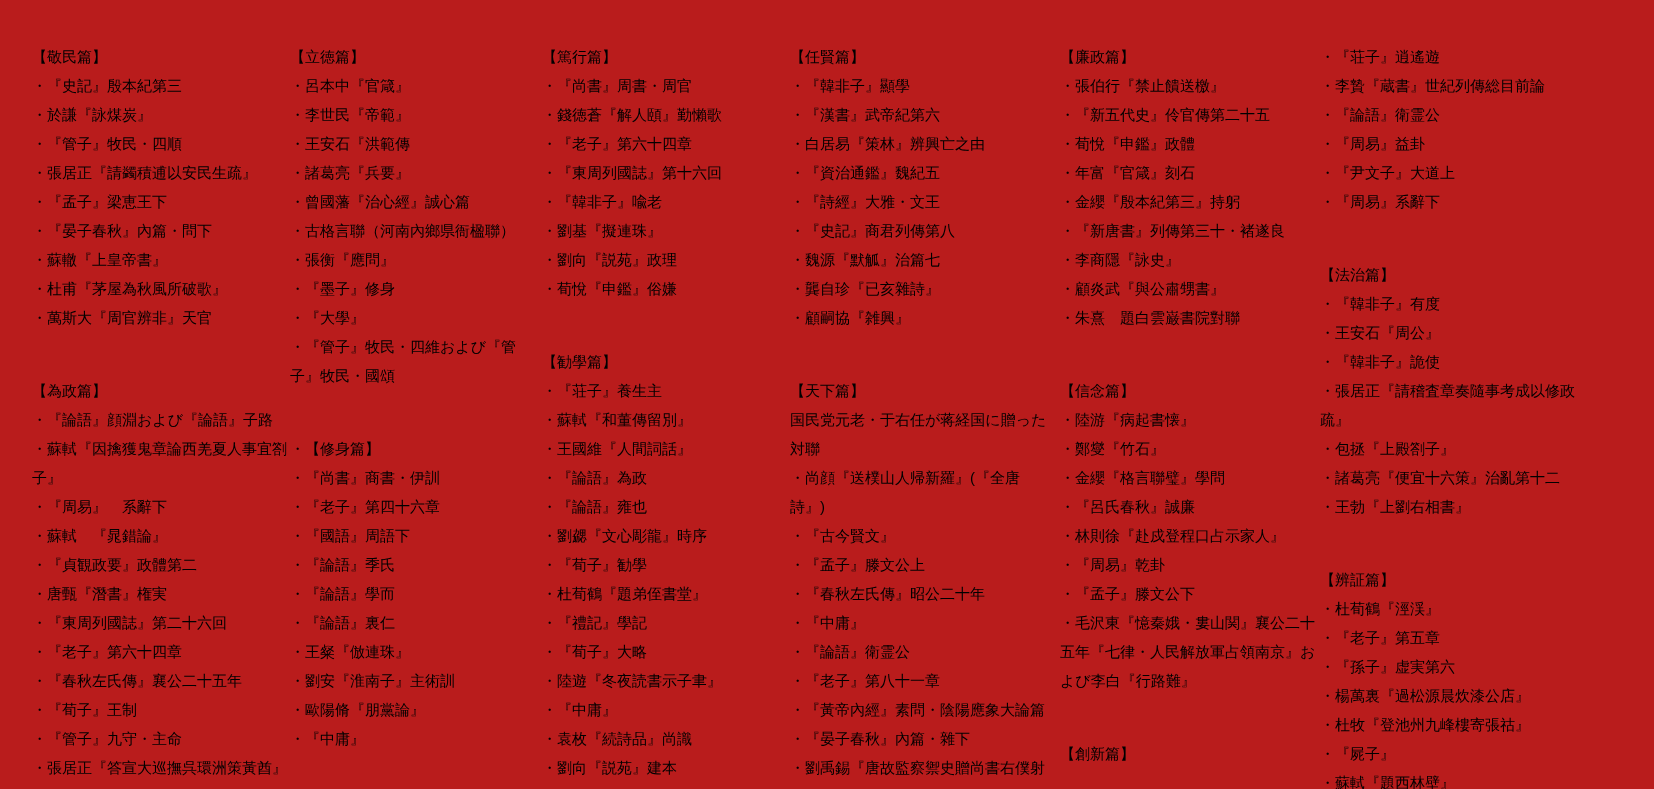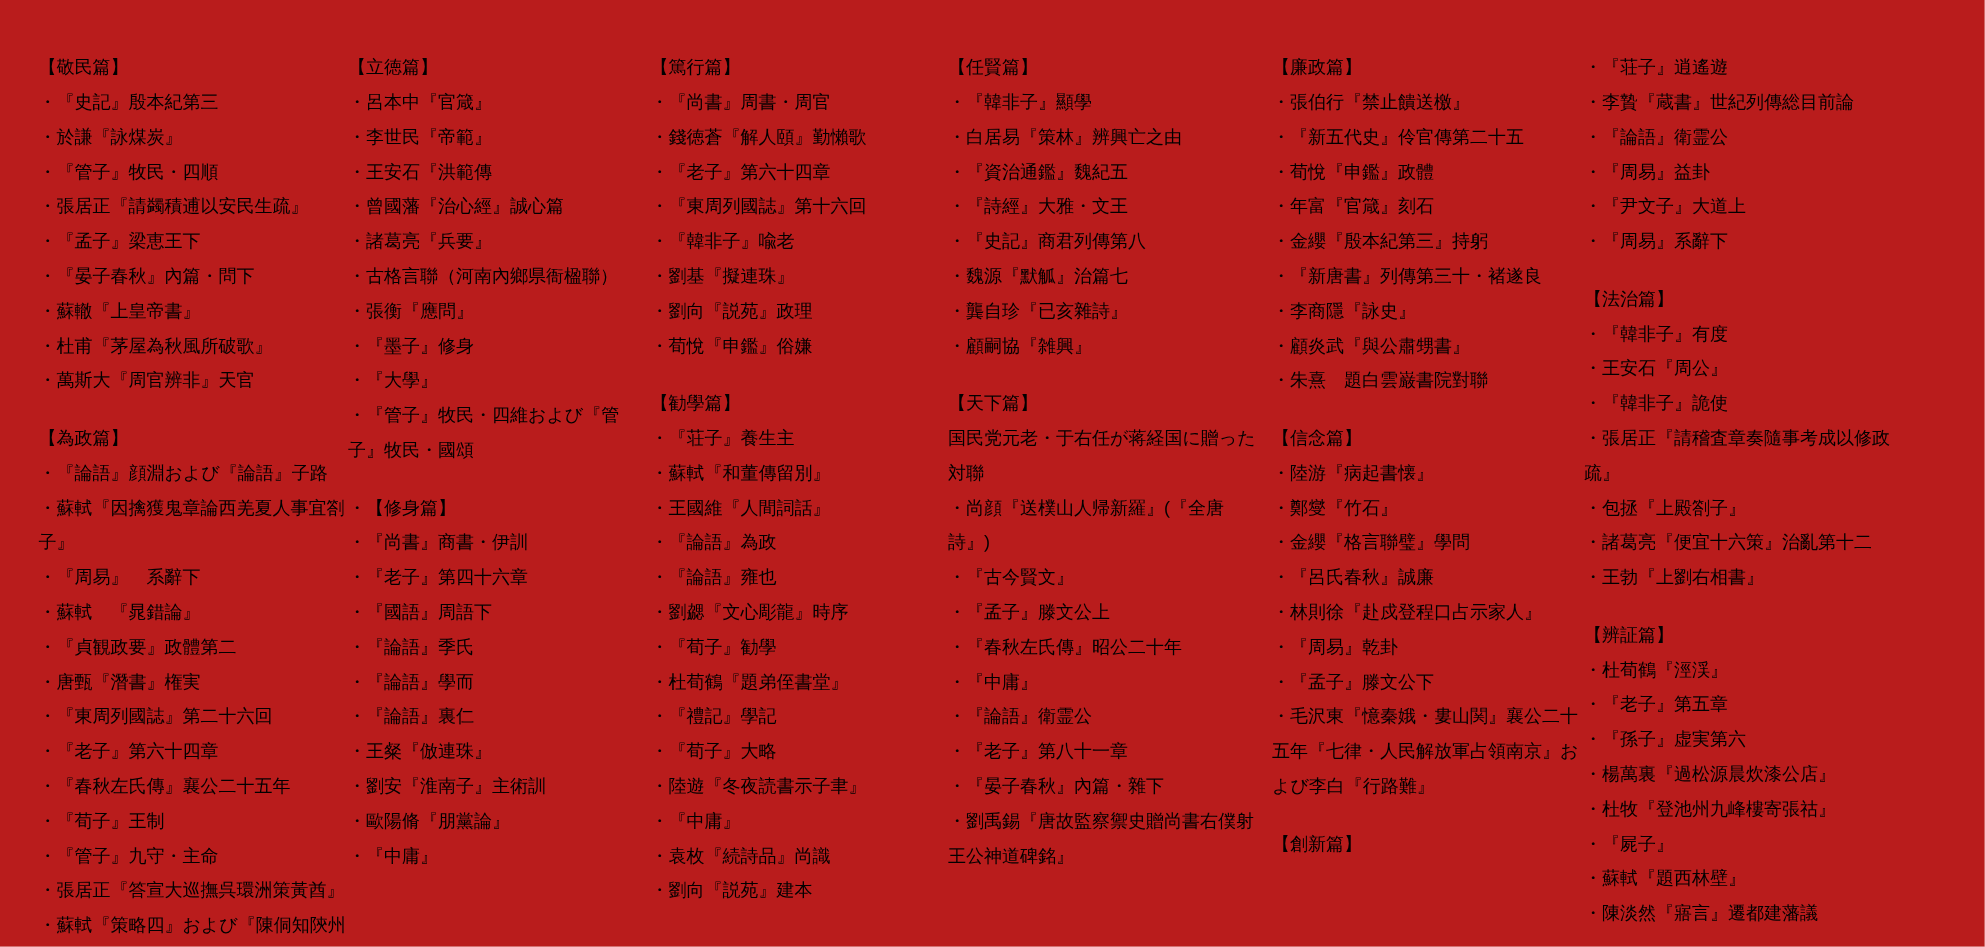--- a/index.html
+++ b/index.html
@@ -27,21 +27,21 @@
     text-align: left;
     word-break: break-all;
   }
   .col-1 { left: 32px;   width: 258px; }
   .col-2 { left: 290px;  width: 256px; }
   .col-3 { left: 542px;  width: 252px; }
   .col-4 { left: 790px;  width: 258px; }
   .col-5 { left: 1060px; width: 258px; }
   .col-6 { left: 1320px; width: 262px; }
   .section-header {
-    margin-top: 19px;
+    margin-top: 44px;
     white-space: nowrap;
   }
   .col > .section-header:first-child {
     margin-top: 0;
   }
   .work-item {
     margin: 0;
   }
 </style>
 </head>
@@ -73,22 +73,22 @@
         <div class="work-item">・『荀子』王制</div>
         <div class="work-item">・『管子』九守・主命</div>
         <div class="work-item">・張居正『答宣大巡撫呉環洲策黃酋』</div>
         <div class="work-item">・蘇軾『策略四』および『陳侗知陝州制』</div>
       </div>
       <div class="col col-2">
         <div class="section-header">【立徳篇】</div>
         <div class="work-item">・呂本中『官箴』</div>
         <div class="work-item">・李世民『帝範』</div>
         <div class="work-item">・王安石『洪範傳</div>
+        <div class="work-item">・諸葛亮『兵要』</div>
         <div class="work-item">・曾國藩『治心經』誠心篇</div>
-        <div class="work-item">・諸葛亮『兵要』</div>
         <div class="work-item">・古格言聯（河南內鄉県衙楹聯）</div>
         <div class="work-item">・張衡『應問』</div>
         <div class="work-item">・『墨子』修身</div>
         <div class="work-item">・『大學』</div>
         <div class="work-item">・『管子』牧民・四維および『管子』牧民・國頌</div>
         <div class="section-header">・【修身篇】</div>
         <div class="work-item">・『尚書』商書・伊訓</div>
         <div class="work-item">・『老子』第四十六章</div>
         <div class="work-item">・『國語』周語下</div>
         <div class="work-item">・『論語』季氏</div>
@@ -121,36 +121,38 @@
         <div class="work-item">・『禮記』學記</div>
         <div class="work-item">・『荀子』大略</div>
         <div class="work-item">・陸遊『冬夜読書示子聿』</div>
         <div class="work-item">・『中庸』</div>
         <div class="work-item">・袁枚『続詩品』尚識</div>
         <div class="work-item">・劉向『説苑』建本</div>
       </div>
       <div class="col col-4">
         <div class="section-header">【任賢篇】</div>
         <div class="work-item">・『韓非子』顯學</div>
+        <div class="work-item">・『漢書』武帝紀第六</div>
         <div class="work-item">・白居易『策林』辨興亡之由</div>
         <div class="work-item">・『資治通鑑』魏紀五</div>
         <div class="work-item">・『詩經』大雅・文王</div>
         <div class="work-item">・『史記』商君列傳第八</div>
         <div class="work-item">・魏源『默觚』治篇七</div>
         <div class="work-item">・龔自珍『已亥雜詩』</div>
         <div class="work-item">・顧嗣協『雑興』</div>
         <div class="section-header">【天下篇】</div>
         <div class="work-item">国民党元老・于右任が蒋経国に贈った対聯</div>
         <div class="work-item">・尚顔『送樸山人帰新羅』(『全唐詩』)</div>
         <div class="work-item">・『古今賢文』</div>
         <div class="work-item">・『孟子』滕文公上</div>
         <div class="work-item">・『春秋左氏傳』昭公二十年</div>
         <div class="work-item">・『中庸』</div>
         <div class="work-item">・『論語』衛霊公</div>
         <div class="work-item">・『老子』第八十一章</div>
+        <div class="work-item">・『黃帝內經』素問・陰陽應象大論篇</div>
         <div class="work-item">・『晏子春秋』內篇・雜下</div>
         <div class="work-item">・劉禹錫『唐故監察禦史贈尚書右僕射王公神道碑銘』</div>
       </div>
       <div class="col col-5">
         <div class="section-header">【廉政篇】</div>
         <div class="work-item">・張伯行『禁止饋送檄』</div>
         <div class="work-item">・『新五代史』伶官傳第二十五</div>
         <div class="work-item">・荀悅『申鑑』政體</div>
         <div class="work-item">・年富『官箴』刻石</div>
         <div class="work-item">・金纓『殷本紀第三』持躬</div>

